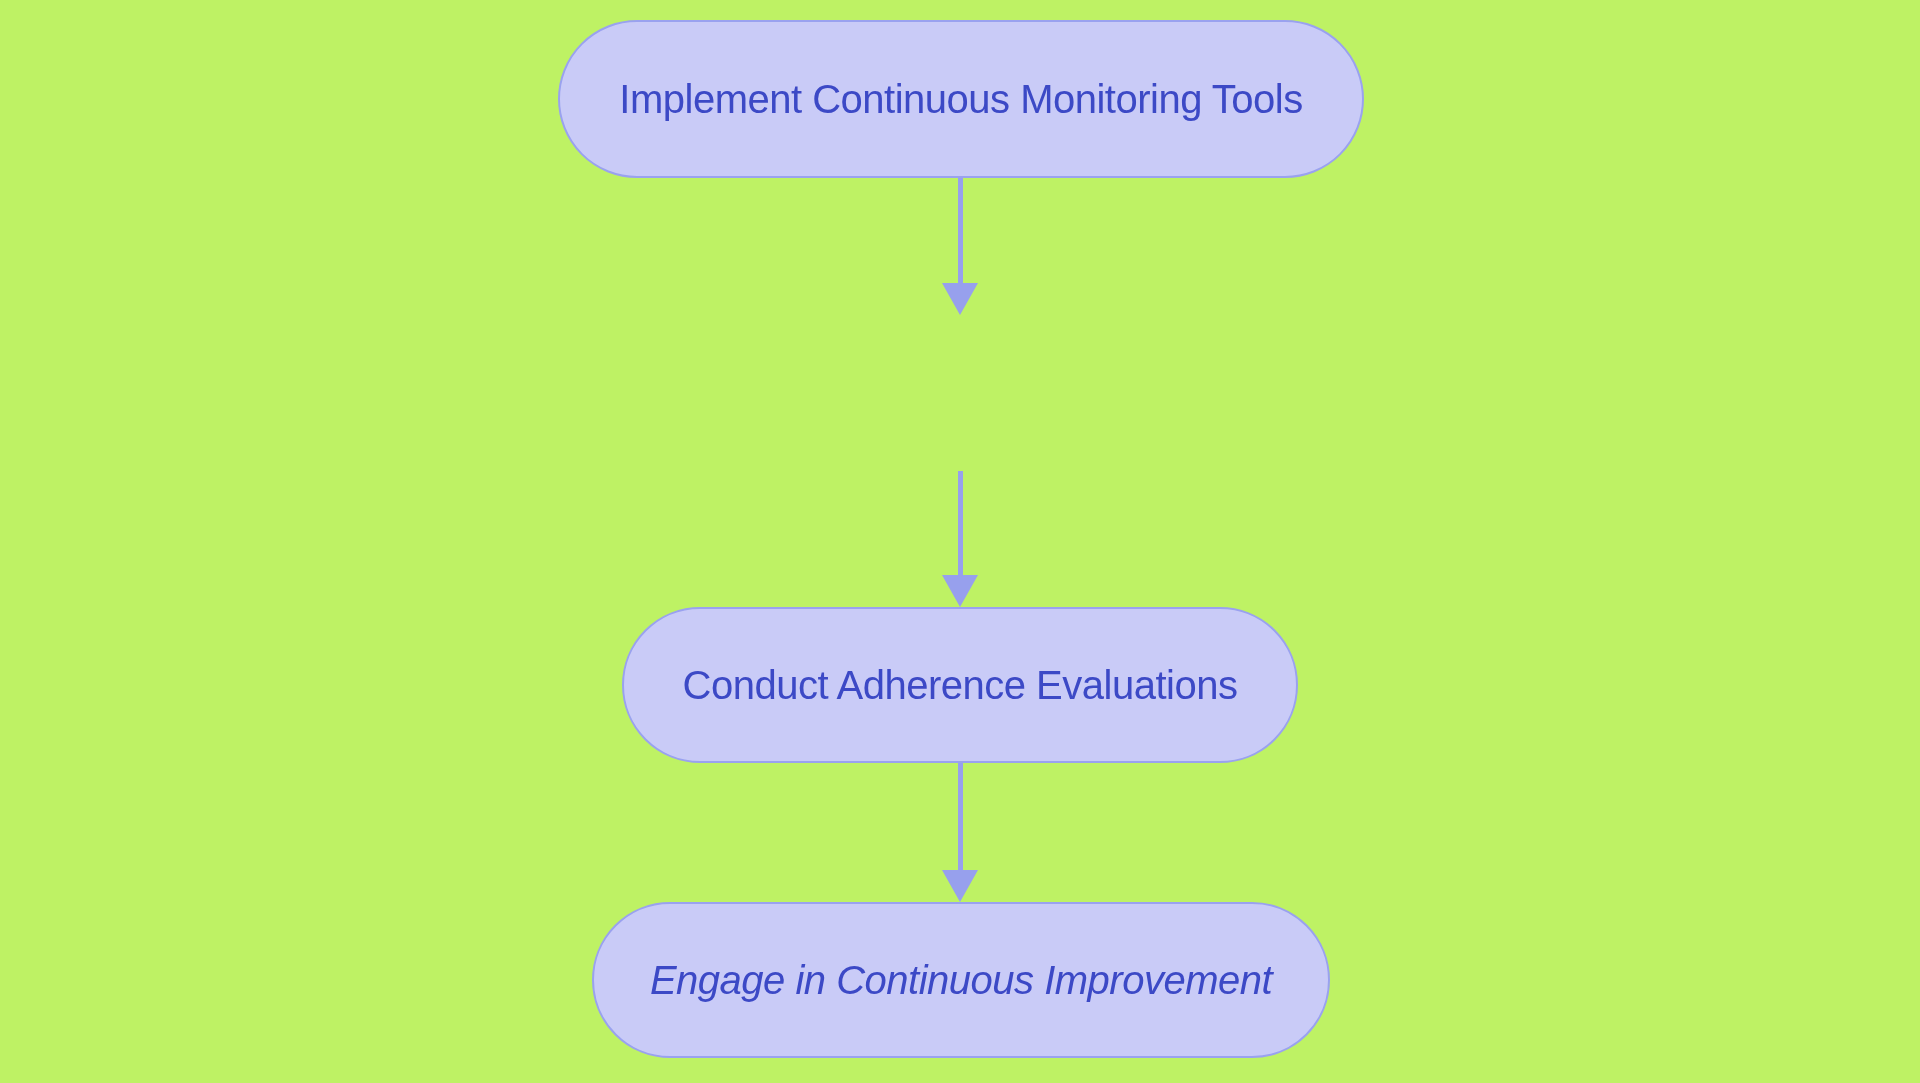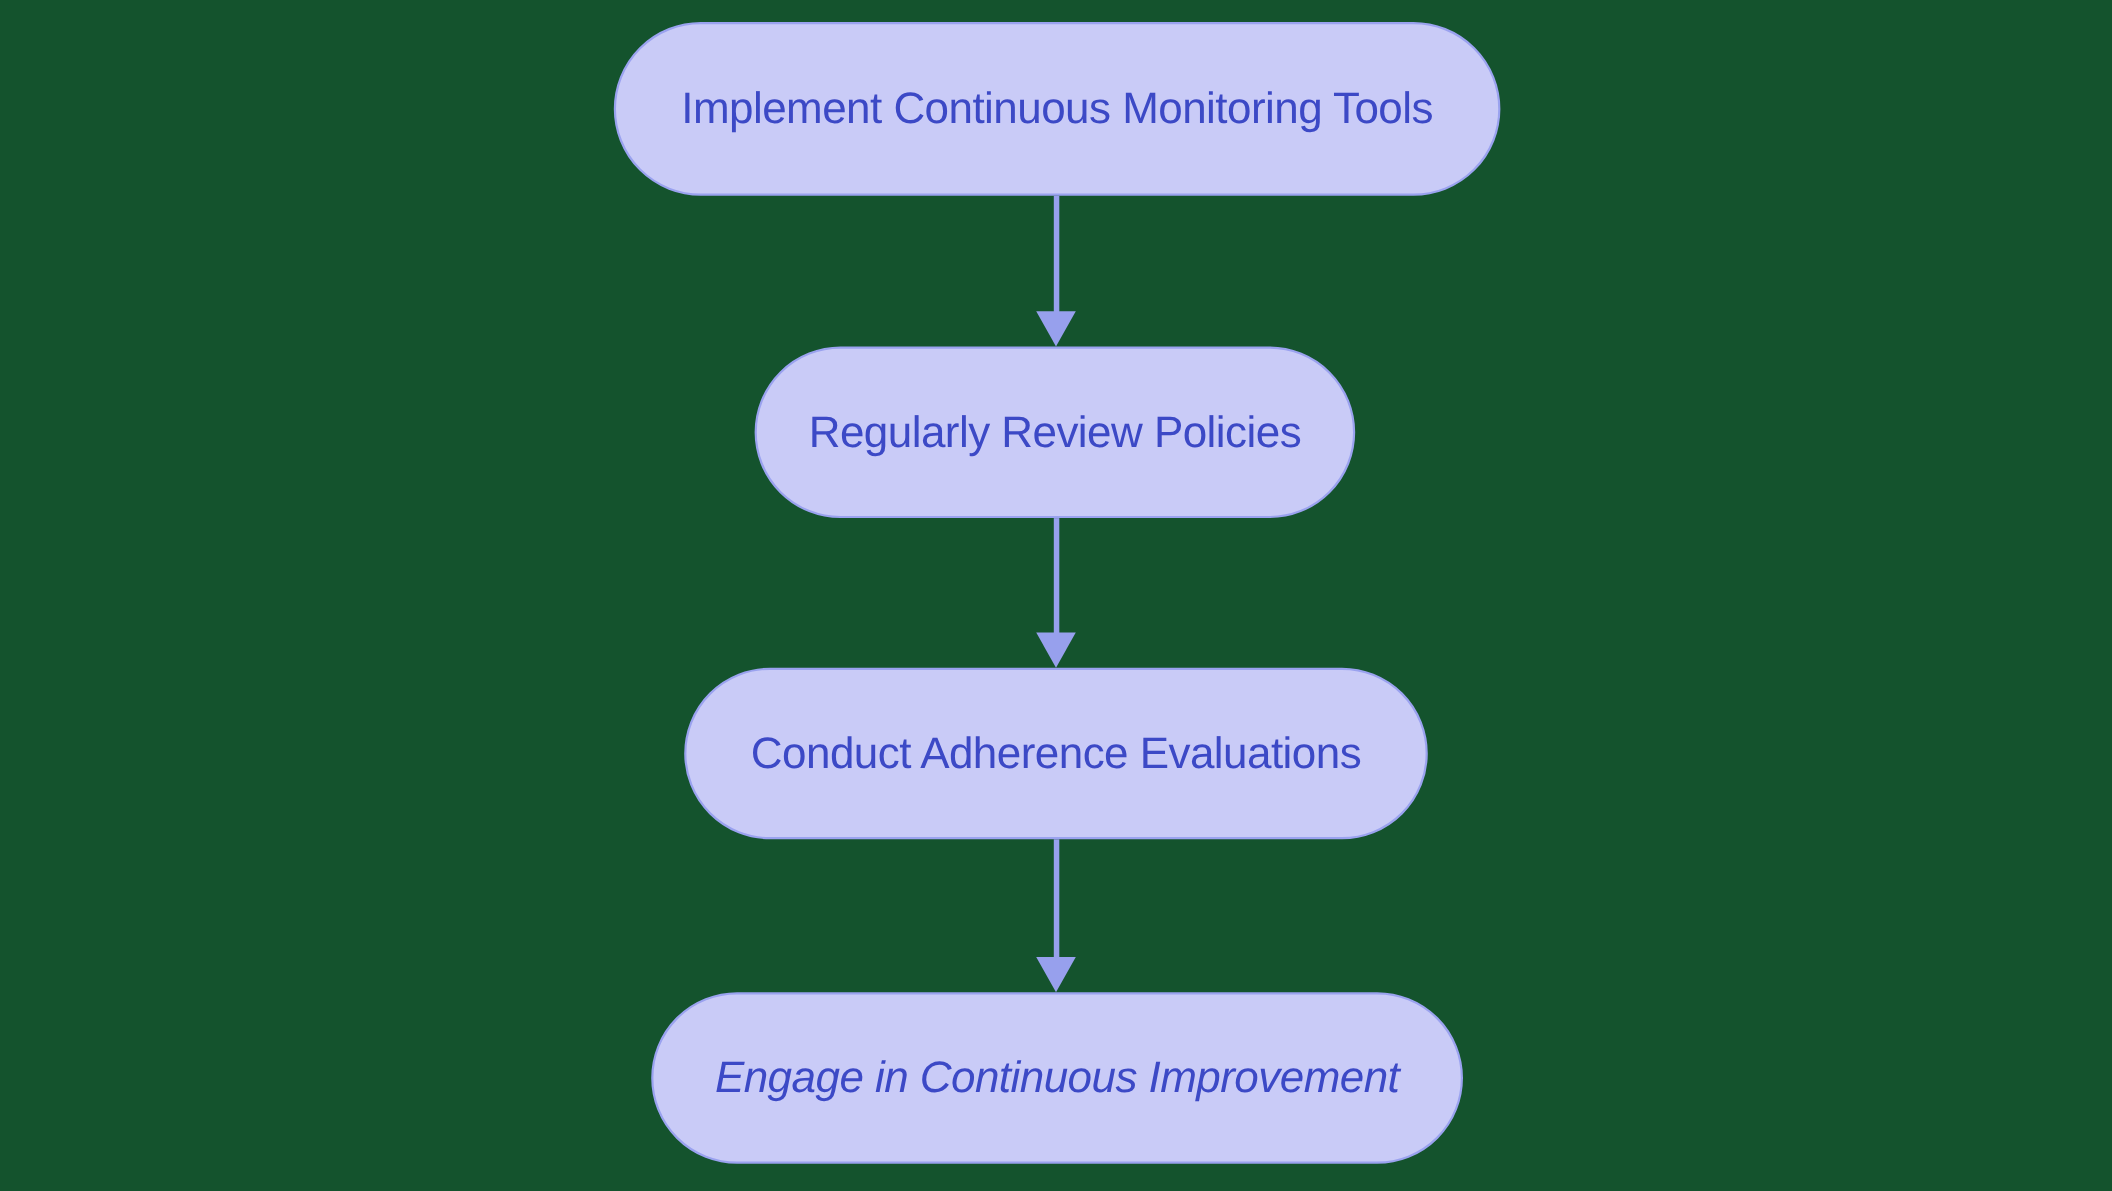--- a/index.html
+++ b/index.html
@@ -11,21 +11,21 @@
   :root {
     --node-fill: #c9cbf7;
     --node-border: #9aa2ef;
     --node-text: #3c49c6;
     --arrow-color: #97a0ed;
   }
   .canvas {
     position: relative;
     width: 1920px;
     height: 1083px;
-    background: #14532d;
+    background: #bef264;
     overflow: hidden;
   }
   .flow-node {
     position: absolute;
     box-sizing: border-box;
     background: var(--node-fill);
     border: 2px solid var(--node-border);
     border-radius: 78px;
     display: flex;
     align-items: center;
@@ -76,23 +76,20 @@
 
   <div class="flow-node" id="node-1">
     <span class="node-label">Implement Continuous Monitoring Tools</span>
   </div>
 
   <div class="connector">
     <div class="arrow-stem" id="stem-1"></div>
     <div class="arrow-head" id="head-1"></div>
   </div>
 
-  <div class="flow-node" id="node-2">
-    <span class="node-label">Regularly Review Policies</span>
-  </div>
 
   <div class="connector">
     <div class="arrow-stem" id="stem-2"></div>
     <div class="arrow-head" id="head-2"></div>
   </div>
 
   <div class="flow-node" id="node-3">
     <span class="node-label">Conduct Adherence Evaluations</span>
   </div>
 

